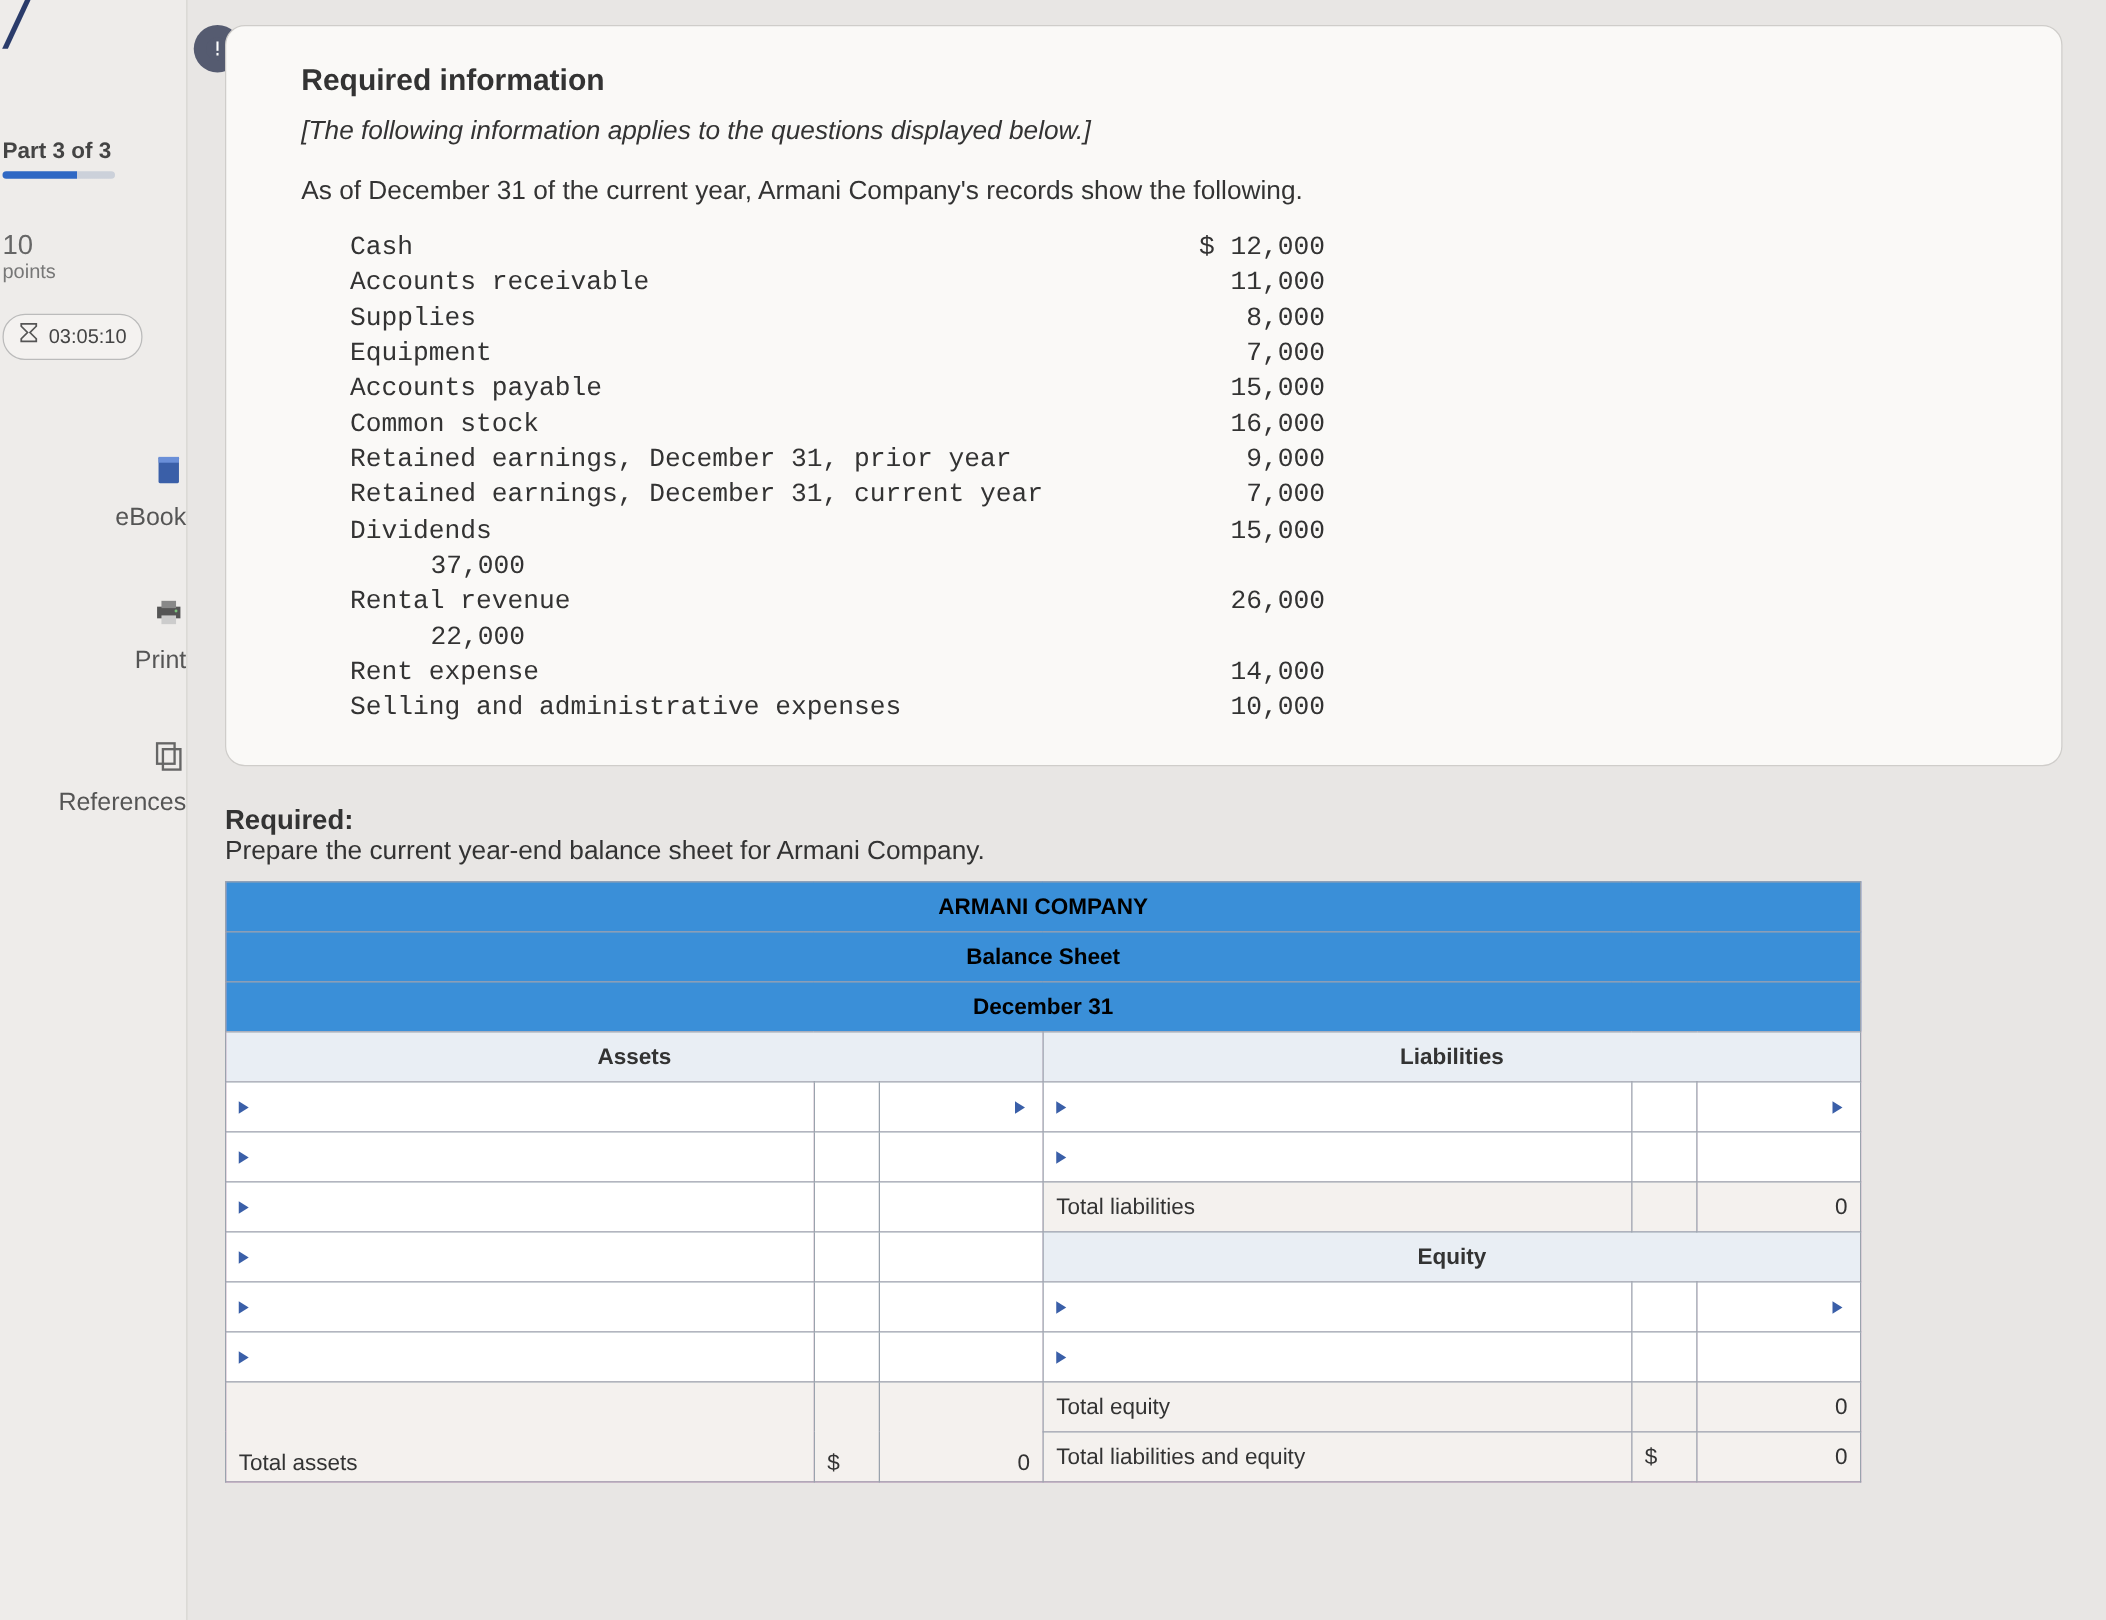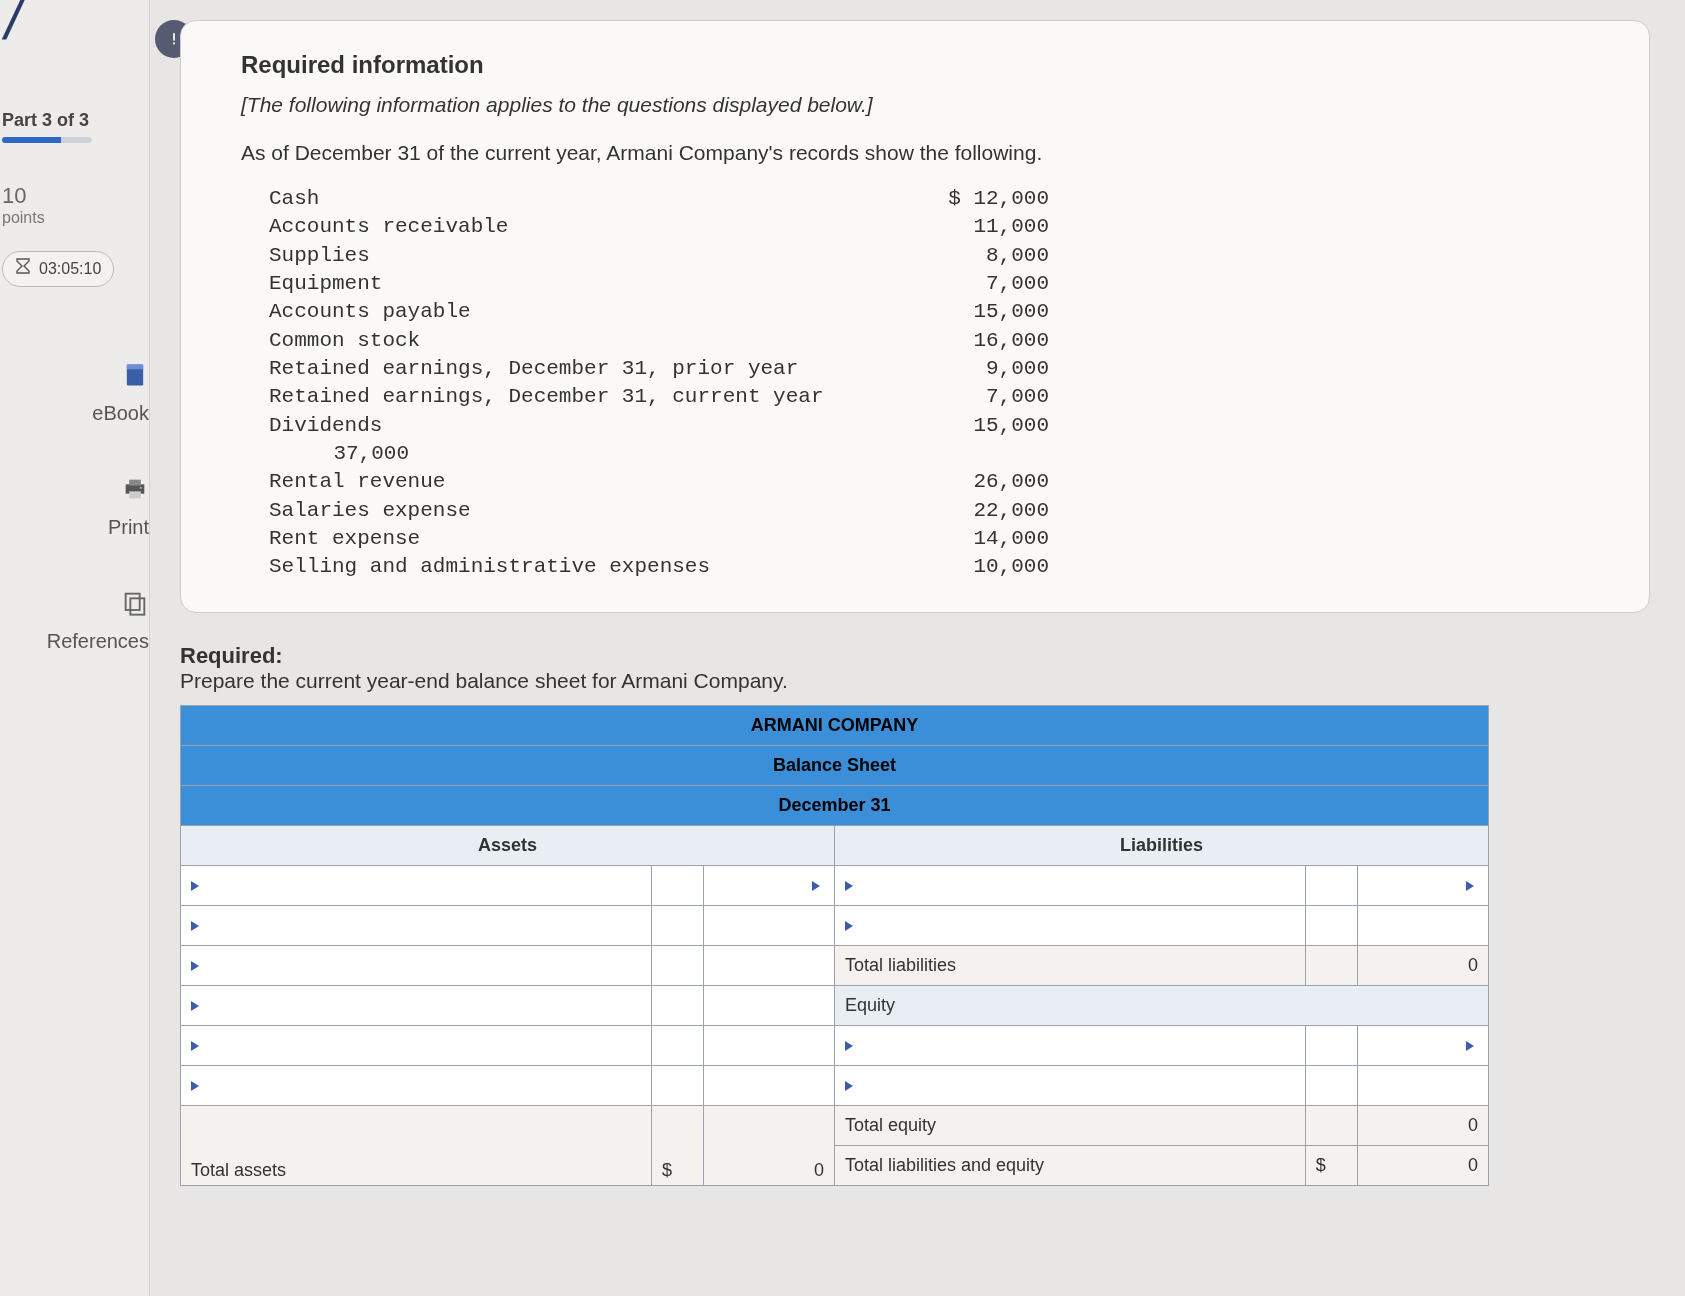--- a/index.html
+++ b/index.html
@@ -88,21 +88,21 @@
     margin-bottom: 30px;
     position: relative;
   }
   .req-title { font-weight: 700; font-size: 24px; margin-bottom: 14px; }
   .ital { font-style: italic; font-size: 21px; margin-bottom: 24px; }
   .lead { font-size: 21px; margin-bottom: 20px; }
   .mono-table {
     font-family: "Courier New", monospace;
     font-size: 21px;
     line-height: 1.35;
-    margin-left: 28px;
+    margin-left: 39px;
   }
   .mono-row { display: flex; }
   .mono-label { flex: 0 0 640px; white-space: pre; }
   .mono-val { flex: 0 0 140px; text-align: right; white-space: pre; }
   .required-block { margin-left: 10px; margin-bottom: 12px; }
   .required-block .rq { font-weight: 700; font-size: 22px; }
   .required-block .desc { font-size: 21px; }
 
   table.balance {
     border-collapse: collapse;
@@ -242,21 +242,20 @@
           <div class="mono-val">15,000</div>
         </div>
         <div class="mono-row">
           <div class="mono-val">37,000</div>
         </div>
         <div class="mono-row">
           <div class="mono-label">Rental revenue</div>
           <div class="mono-val">26,000</div>
         </div>
         <div class="mono-row">
-          <div class="mono-label">Salaries expense</div>
           <div class="mono-val">22,000</div>
         </div>
         <div class="mono-row">
           <div class="mono-label">Rent expense</div>
           <div class="mono-val">14,000</div>
         </div>
         <div class="mono-row">
           <div class="mono-label">Selling and administrative expenses</div>
           <div class="mono-val">10,000</div>
         </div>
@@ -304,21 +303,21 @@
       <td class="input-cell"></td>
       <td class="input-cell num-right"></td>
       <td class="label-cell">Total liabilities</td>
       <td class="label-cell"></td>
       <td class="label-cell num-right">0</td>
     </tr>
     <tr>
       <td class="input-cell"><span class="drop-tri"></span></td>
       <td class="input-cell"></td>
       <td class="input-cell num-right"></td>
-      <td colspan="3" class="section-hdr" style="background:#e9eef4;font-weight:400;text-align:left">Equity</td>
+      <td colspan="3" class="section-hdr" style="background:#e9eef4;font-weight:700;text-align:center">Equity</td>
     </tr>
     <tr>
       <td class="input-cell"><span class="drop-tri"></span></td>
       <td class="input-cell"></td>
       <td class="input-cell num-right"></td>
       <td class="input-cell"><span class="drop-tri"></span></td>
       <td class="input-cell"></td>
       <td class="input-cell num-right"><span class="drop-tri"></span></td>
     </tr>
     <tr>

